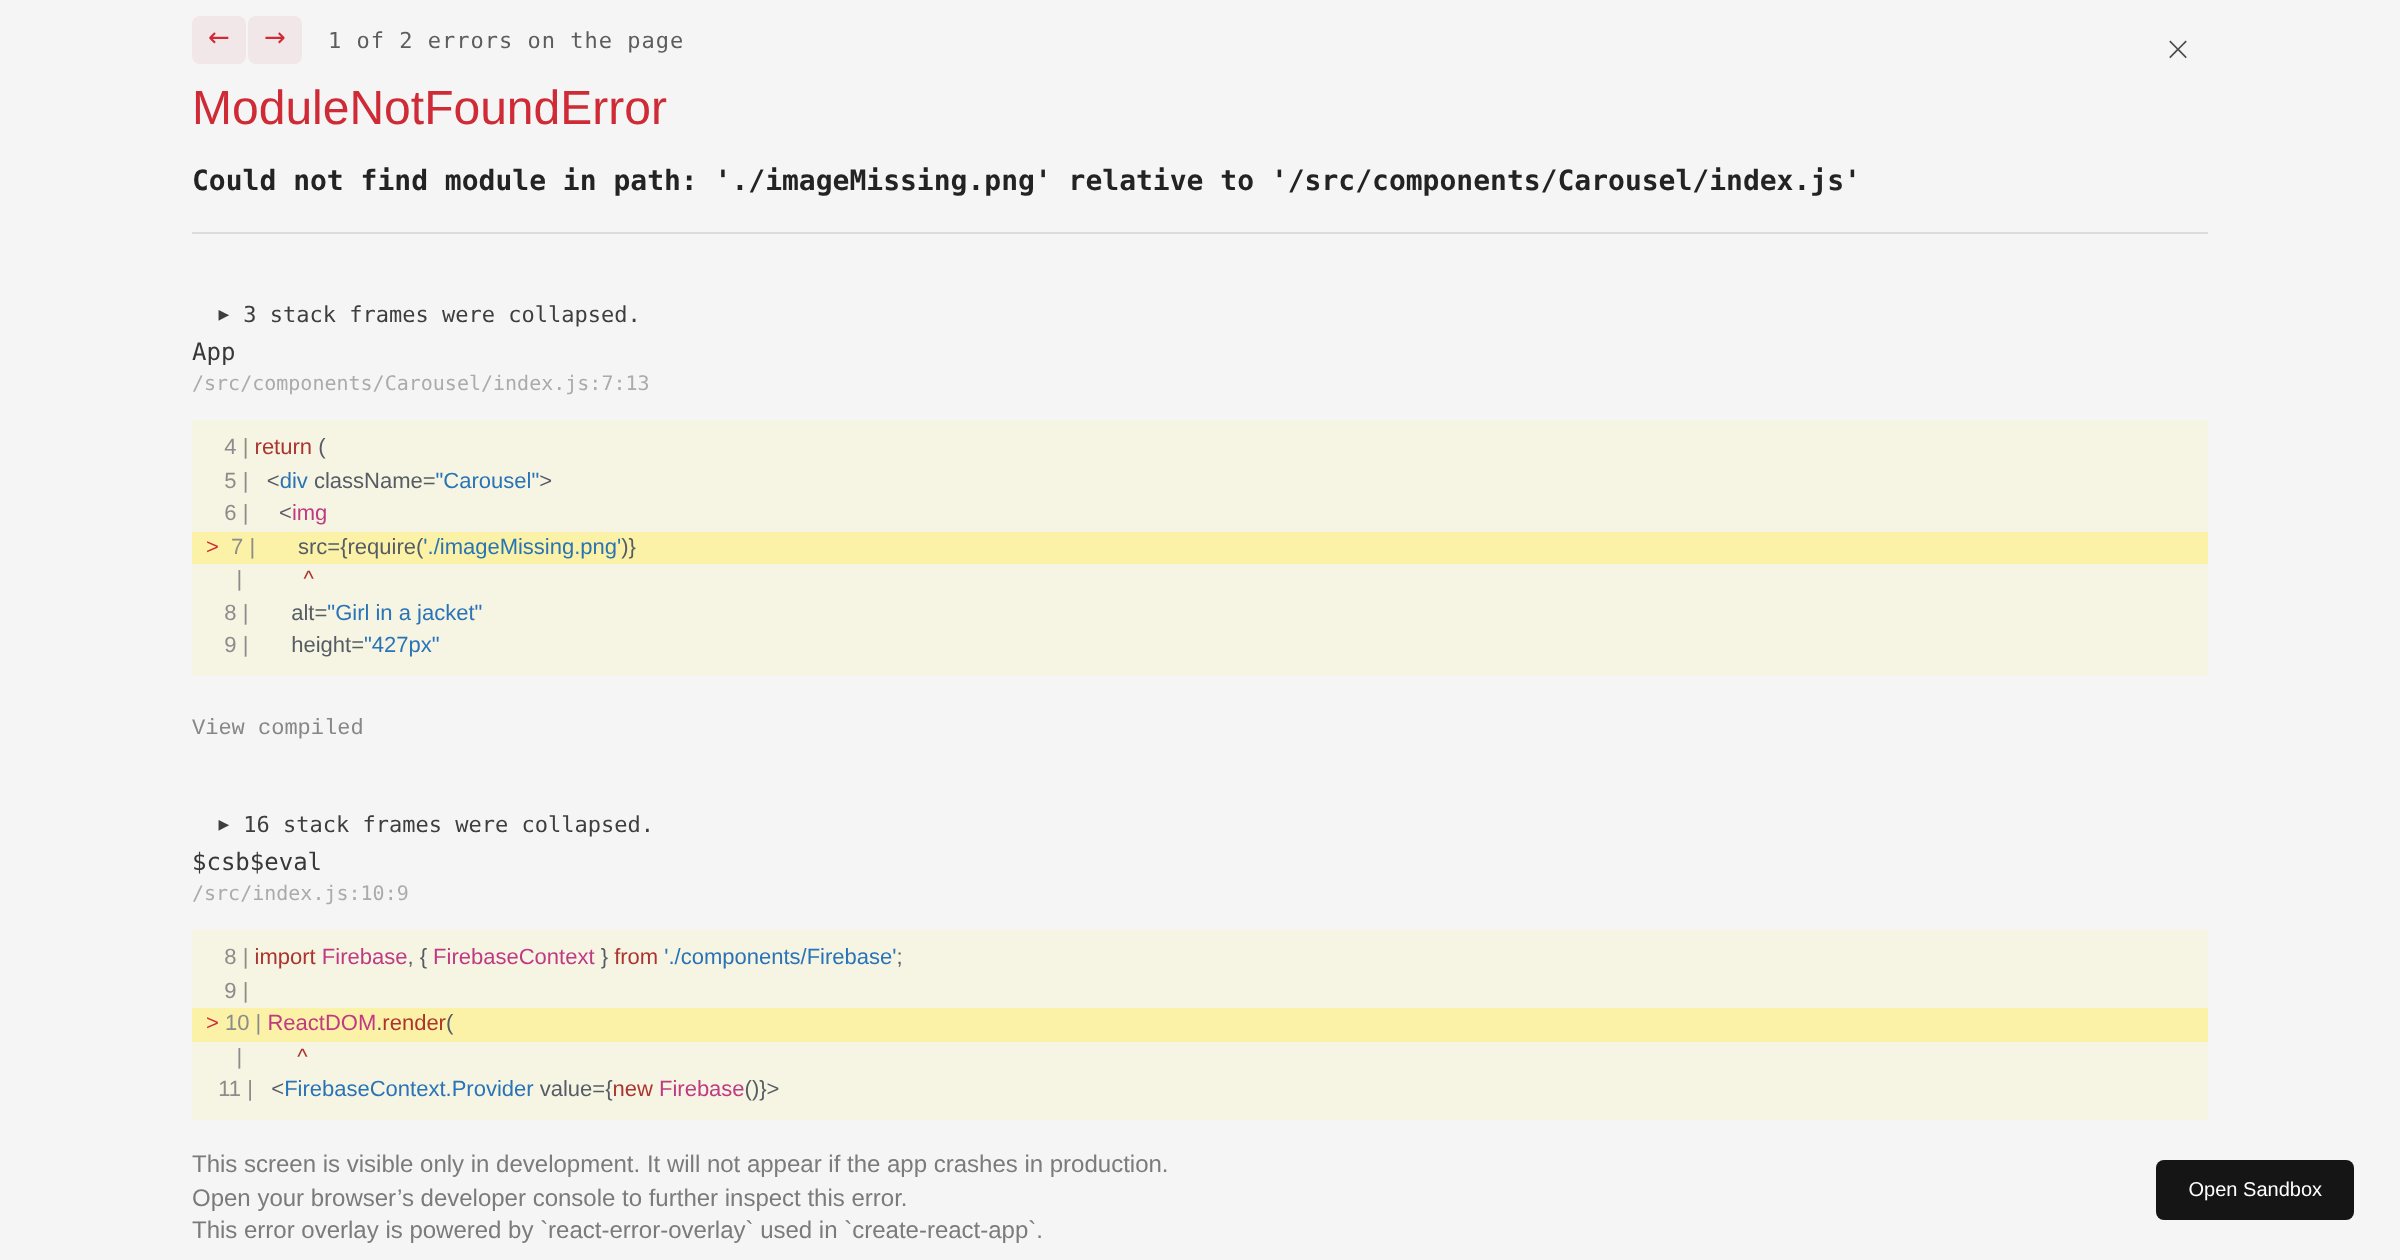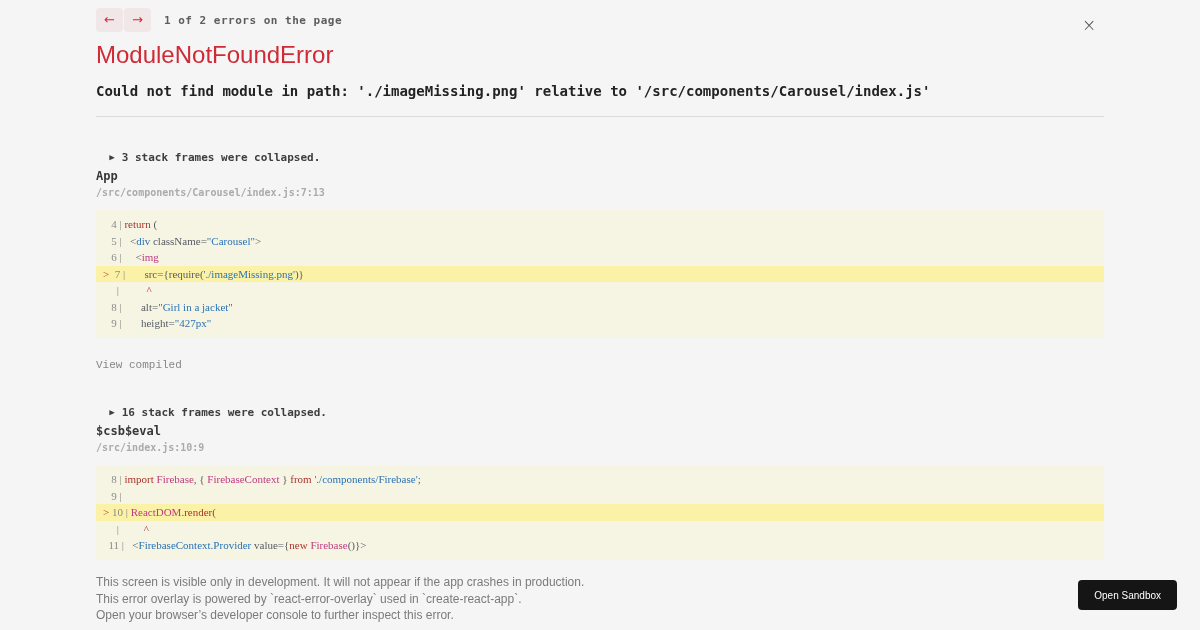--- a/index.html
+++ b/index.html
@@ -15,21 +15,21 @@
     --btn-bg:#151515;
   }
   *{margin:0;padding:0;box-sizing:border-box;}
   html,body{width:1200px;height:630px;}
   body{
     position:relative;
     background:var(--page-bg);
     font-family:"Liberation Sans",sans-serif;
     overflow:hidden;
   }
-  .mono{font-family:"DejaVu Sans Mono",monospace;font-weight:bold;}
+  .mono{font-family:"DejaVu Sans Mono",monospace;}
 
   
   .error-nav{position:absolute;left:96px;top:8px;display:flex;align-items:center;}
   .nav-arrow{
     width:27px;height:24px;border:none;border-radius:4px;
     background:rgba(206,17,38,0.06);
     color:var(--accent-red);font-size:13px;line-height:24px;
     cursor:pointer;display:flex;align-items:center;justify-content:center;
     font-family:"DejaVu Sans",sans-serif;
   }
@@ -69,21 +69,21 @@
   .collapse-2{top:393px;}
   .fn-2{top:424px;}
   .path-2{top:442px;}
   .code-2{top:465px;}
 
   .code-block{
     position:absolute;left:96px;width:1008px;
     background:var(--code-bg);padding:6px 0;
   }
   .code-line{
-    font-family:Liberation Serif, serif;
+    font-family:Liberation Sans, sans-serif;
     font-size:11px;line-height:16.5px;height:16.5px;
     white-space:pre;padding-left:7px;
   }
   .code-line.hl{background:var(--code-hl-bg);}
   .tok-mark{color:var(--accent-red);}
   .tok-num{color:#8c8c8c;}
   .tok-k{color:var(--tok-keyword);}
   .tok-s{color:var(--tok-string);}
   .tok-t{color:var(--tok-tag);}
   .tok-c{color:var(--tok-class);}
@@ -146,17 +146,17 @@
 <div class="code-block code-2">
     <div class="code-line"><span class="tok-mark">  </span><span class="tok-num"> 8 | </span><span class="tok-k">import</span><span class="tok-p"> </span><span class="tok-c">Firebase</span><span class="tok-p">, { </span><span class="tok-c">FirebaseContext</span><span class="tok-p"> } </span><span class="tok-k">from</span><span class="tok-p"> </span><span class="tok-s">'./components/Firebase'</span><span class="tok-p">;</span></div>
     <div class="code-line"><span class="tok-mark">  </span><span class="tok-num"> 9 | </span></div>
     <div class="code-line hl"><span class="tok-mark">&gt; </span><span class="tok-num">10 | </span><span class="tok-c">ReactDOM</span><span class="tok-p">.</span><span class="tok-k">render</span><span class="tok-p">(</span></div>
     <div class="code-line"><span class="tok-mark">  </span><span class="tok-num">   | </span><span class="tok-r">        ^</span></div>
     <div class="code-line"><span class="tok-mark">  </span><span class="tok-num">11 | </span><span class="tok-p">  &lt;</span><span class="tok-t">FirebaseContext.Provider</span><span class="tok-p"> value={</span><span class="tok-k">new</span><span class="tok-p"> </span><span class="tok-c">Firebase</span><span class="tok-p">()}&gt;</span></div>
   </div>
 
 <div class="dev-footer">
   <div class="dev-footer-line">This screen is visible only in development. It will not appear if the app crashes in production.</div>
+  <div class="dev-footer-line">Open your browser’s developer console to further inspect this error.</div>
   <div class="dev-footer-line">This error overlay is powered by `react-error-overlay` used in `create-react-app`.</div>
-  <div class="dev-footer-line">Open your browser’s developer console to further inspect this error.</div>
 </div>
 
 <button class="open-sandbox-btn">Open Sandbox</button>
 
 </body></html>

